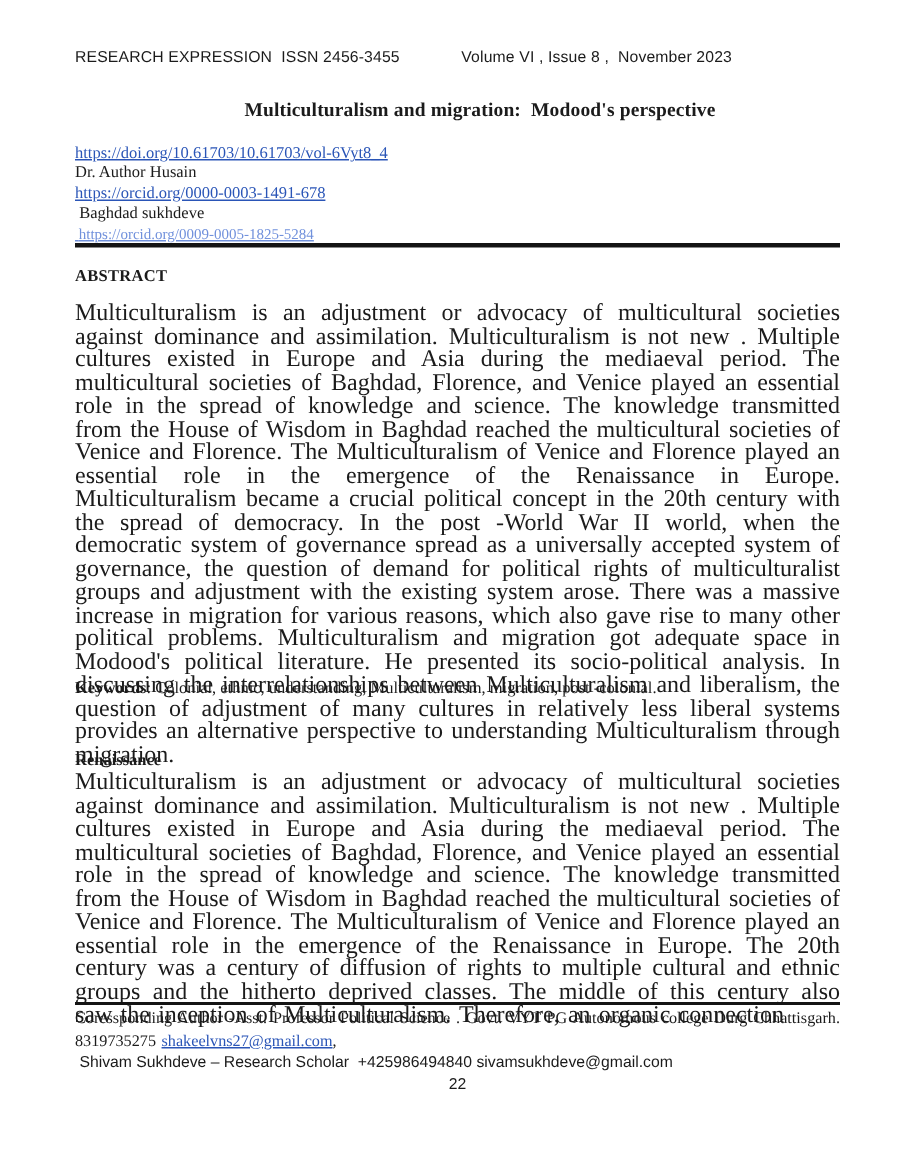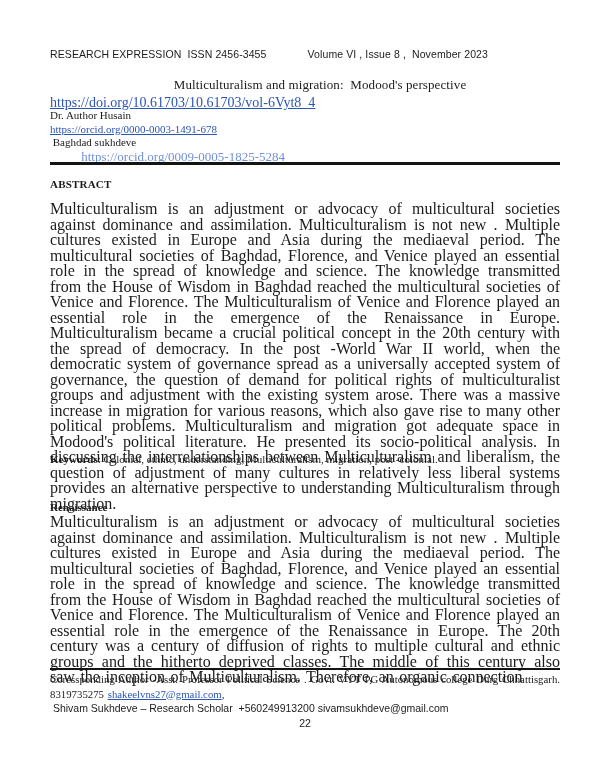--- a/index.html
+++ b/index.html
@@ -7,37 +7,37 @@
     width: 600px; height: 776px;
     background: var(--background, #ffffff);
     font-family: "Liberation Serif", "DejaVu Serif", serif;
     color: var(--text-color, #1b1b1b);
   }
   .page { position: relative; width: 600px; height: 776px; overflow: hidden; background: var(--background, #ffffff); }
   .abs { position: absolute; left: 50px; right: 40px; }
   .pre { white-space: pre-wrap; }
 
   .header {
-    top: 48px; display: flex; justify-content: space-between;
+    top: 32px; display: flex; justify-content: space-between;
     font-family: "Liberation Sans", "DejaVu Sans", sans-serif;
     font-size: 10.5px; letter-spacing: 0.1px;
   }
   .header .issue { margin-right: 72px; }
 
   .title {
-    top: 61px; margin: 16px; text-align: center; text-indent: 30px;
-    font-size: 13px; font-weight: normal; letter-spacing: 0.1px;
+    top: 61px; margin: 4px; text-align: center; text-indent: 30px;
+    font-size: 13px; font-weight: bold; letter-spacing: 0.1px;
   }
 
   .authors { top: 96px; font-size: 11px; }
   .authors .line { height: 13.4px; line-height: 13.4px; }
 
   .link { color: var(--link-blue, #2a55b7); text-decoration: underline; cursor: pointer; }
-  .doi { font-size: 14px; }
-  .light { color: var(--link-light-blue, #7191dc); font-size: 13px; margin-left: 28px; }
+  .doi { font-size: 11px; }
+  .light { color: var(--link-light-blue, #7191dc); font-size: 10px; }
 
   .rule { border-top: 3px solid var(--rule-color, #141414); height: 0; }
   .rule-top { top: 162px; }
   .rule-bottom { top: 668px; border-top-width: 2px; }
 
   .abstract-h { top: 178px; font-weight: bold; font-size: 11px; letter-spacing: 0.2px; }
   .para { font-size: 16px; line-height: 15.5px; text-align: justify; word-spacing: 1.5px; }
   .abstract-p { top: 201px; }
 
   .keywords { top: 453px; font-size: 11px; }
@@ -84,17 +84,17 @@
 
   <div class="abs keywords"><span class="b">Keywords</span><span>: Colonial, ethnic, understanding, Multiculturalism, migration, post -colonial.</span></div>
 
   <div class="abs intro-h">Renaissance</div>
   <div class="abs para intro-p">Multiculturalism is an adjustment or advocacy of multicultural societies against dominance and assimilation. Multiculturalism is not new . Multiple cultures existed in Europe and Asia during the mediaeval period. The multicultural societies of Baghdad, Florence, and Venice played an essential role in the spread of knowledge and science. The knowledge transmitted from the House of Wisdom in Baghdad reached the multicultural societies of Venice and Florence. The Multiculturalism of Venice and Florence played an essential role in the emergence of the Renaissance in Europe. The 20th century was a century of diffusion of rights to multiple cultural and ethnic groups and the hitherto deprived classes. The middle of this century also saw the inception of Multiculturalism. Therefore, an organic connection</div>
 
   <div class="abs rule rule-bottom"></div>
 
   <div class="abs footer-para"><span>Coressponding Author -Asst. Professor Political Science . Govt. VYT PG Autonomous college Durg Chhattisgarh. 8319735275 </span><a class="link">shakeelvns27@gmail.com</a><span>,</span></div>
 
-  <div class="abs footer-sans pre"> Shivam Sukhdeve – Research Scholar  +560249913200 sivamsukhdeve@gmail.com</div>
+  <div class="abs footer-sans pre"> Shivam Sukhdeve – Research Scholar  +425986494840 sivamsukhdeve@gmail.com</div>
 
   <div class="abs page-num">22</div>
 
 </div>
 
 </body></html>

